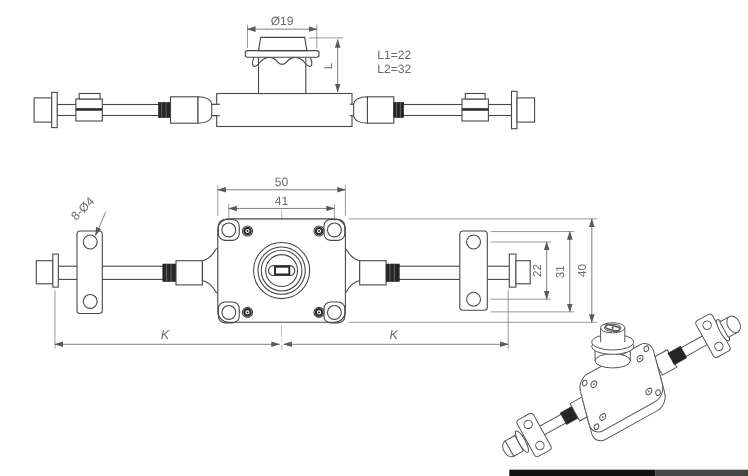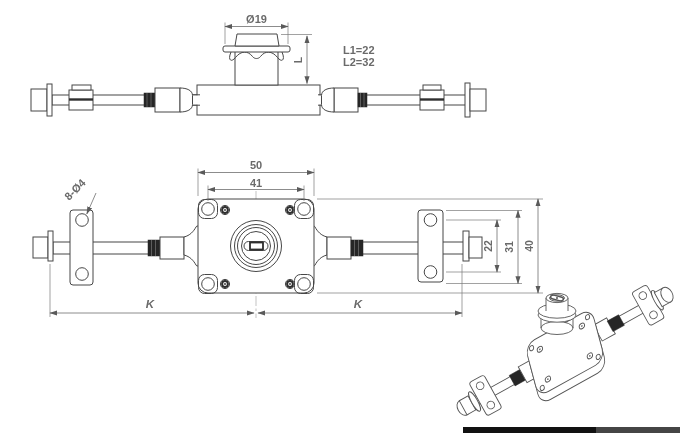--- a/index.html
+++ b/index.html
@@ -1,16 +1,16 @@
 <!DOCTYPE html>
 <html><head>
 <meta charset="utf-8">
 <style>
   html,body{margin:0;padding:0;background:#e9e9e9;}
-  .canvas{position:relative;width:680px;height:433px;background:#ffffff;overflow:hidden;font-weight:bold;}
+  .canvas{position:relative;width:680px;height:433px;background:#ffffff;overflow:hidden;}
   svg{display:block;}
   text{font-family:"Liberation Sans", sans-serif;fill:#6a6a6a;}
   .dim{font-size:11px;}
   .dims{font-size:10.5px;}
   .dimi{font-size:11.5px;font-style:italic;}
   .geo{stroke:#474747;stroke-width:1;fill:none;}
   .geow{stroke:#474747;stroke-width:1;fill:#ffffff;}
   .thick{stroke:#303030;stroke-width:2.4;fill:none;}
   .ext{stroke:#7a7a7a;stroke-width:0.7;fill:none;}
   .dimln{stroke:#6f6f6f;stroke-width:0.8;fill:none;}

